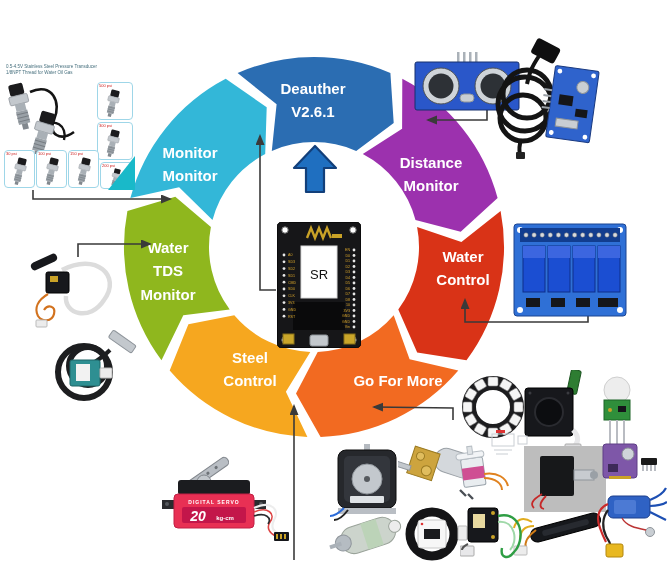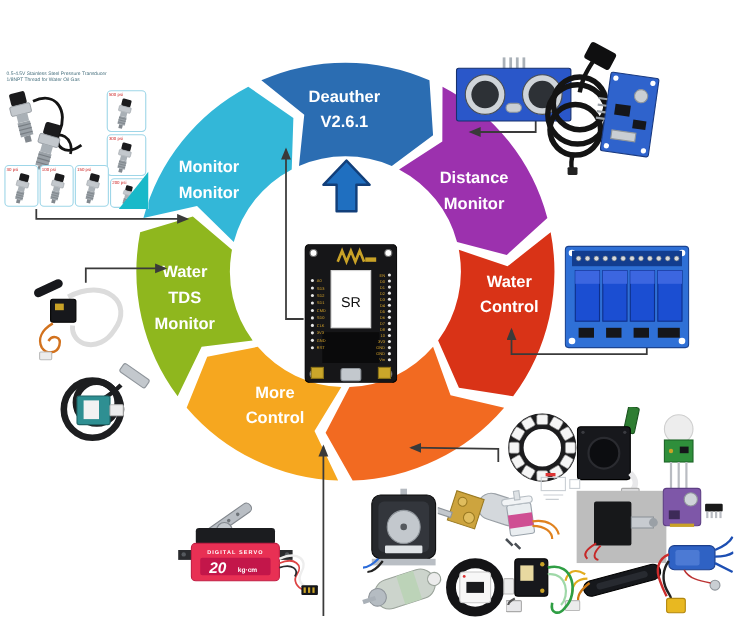--- a/index.html
+++ b/index.html
@@ -55,22 +55,25 @@
     <span>V2.6.1</span>
   </div>
   <div class="seg-label" style="left:431px;top:174px">
     <span>Distance</span>
     <span>Monitor</span>
   </div>
   <div class="seg-label" style="left:463px;top:268px">
     <span>Water</span>
     <span>Control</span>
   </div>
+  <div class="seg-label" style="left:398px;top:381px">
+    <span>Go For More</span>
+  </div>
   <div class="seg-label" style="left:250px;top:369px">
-    <span>More</span>
+    <span>Steel</span>
     <span>Control</span>
   </div>
   <div class="seg-label" style="left:168px;top:271px">
     <span>Water</span>
     <span>TDS</span>
     <span>Monitor</span>
   </div>
   <div class="seg-label" style="left:190px;top:164px">
     <span>Monitor</span>
     <span>Monitor</span>

